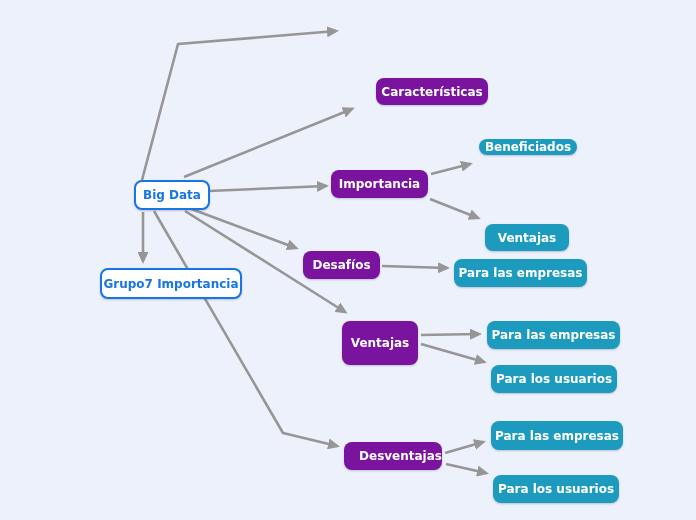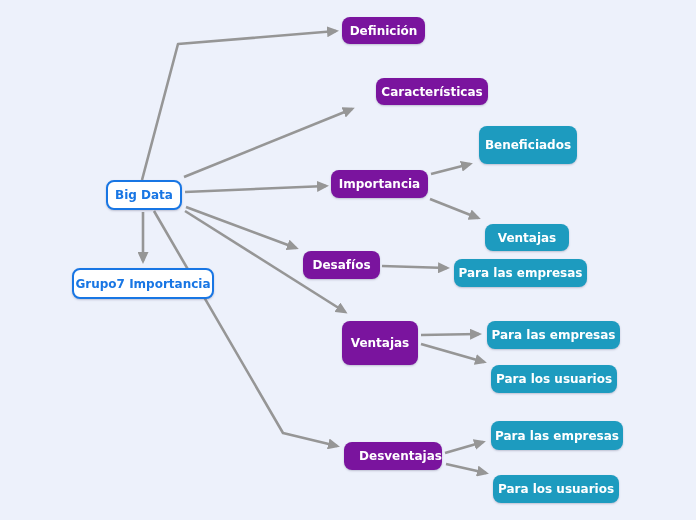--- a/index.html
+++ b/index.html
@@ -48,20 +48,21 @@
     box-shadow:0 1px 2px rgba(50,50,90,0.25);
     cursor:pointer;
     box-sizing:border-box;
   }
   .node.purple{ background:var(--purple); color:var(--node-text); }
   .node.teal{ background:var(--teal); color:var(--node-text); }
   .node.root{
     background:#ffffff;
     color:var(--blue);
     border:2px solid var(--blue);
+    margin-left:28px;
   }
 </style>
 </head>
 <body>
 
 <div class="canvas">
 
   <svg class="edge-layer" width="696" height="520" viewBox="0 0 696 520" xmlns="http://www.w3.org/2000/svg">
     <defs>
       <marker id="arrow" markerUnits="userSpaceOnUse" markerWidth="13" markerHeight="11" refX="9" refY="5.5" orient="auto">
@@ -85,33 +86,30 @@
   </svg>
 
   <div class="node root" style="left:106px;top:180px;width:76px;height:30px;">
     <span>Big Data</span>
   </div>
 
   <div class="node root" style="left:72px;top:268px;width:142px;height:31px;">
     <span>Grupo7 Importancia</span>
   </div>
 
-  <div class="node purple" style="left:342px;top:17px;width:83px;height:27px;">
-    <span>Definición</span>
-  </div>
 
   <div class="node purple" style="left:339px;top:78px;width:112px;height:27px;margin-left:37px;">
     <span>Características</span>
   </div>
 
   <div class="node purple" style="left:331px;top:170px;width:97px;height:28px;">
     <span>Importancia</span>
   </div>
 
-  <div class="node teal" style="left:479px;top:126px;width:98px;height:38px;justify-content:center;">
+  <div class="node teal" style="left:479px;top:139px;width:98px;height:16px;justify-content:center;">
     <span>Beneficiados</span>
   </div>
 
   <div class="node teal" style="left:485px;top:224px;width:84px;height:27px;">
     <span>Ventajas</span>
   </div>
 
   <div class="node purple" style="left:303px;top:251px;width:77px;height:28px;">
     <span>Desafíos</span>
   </div>

